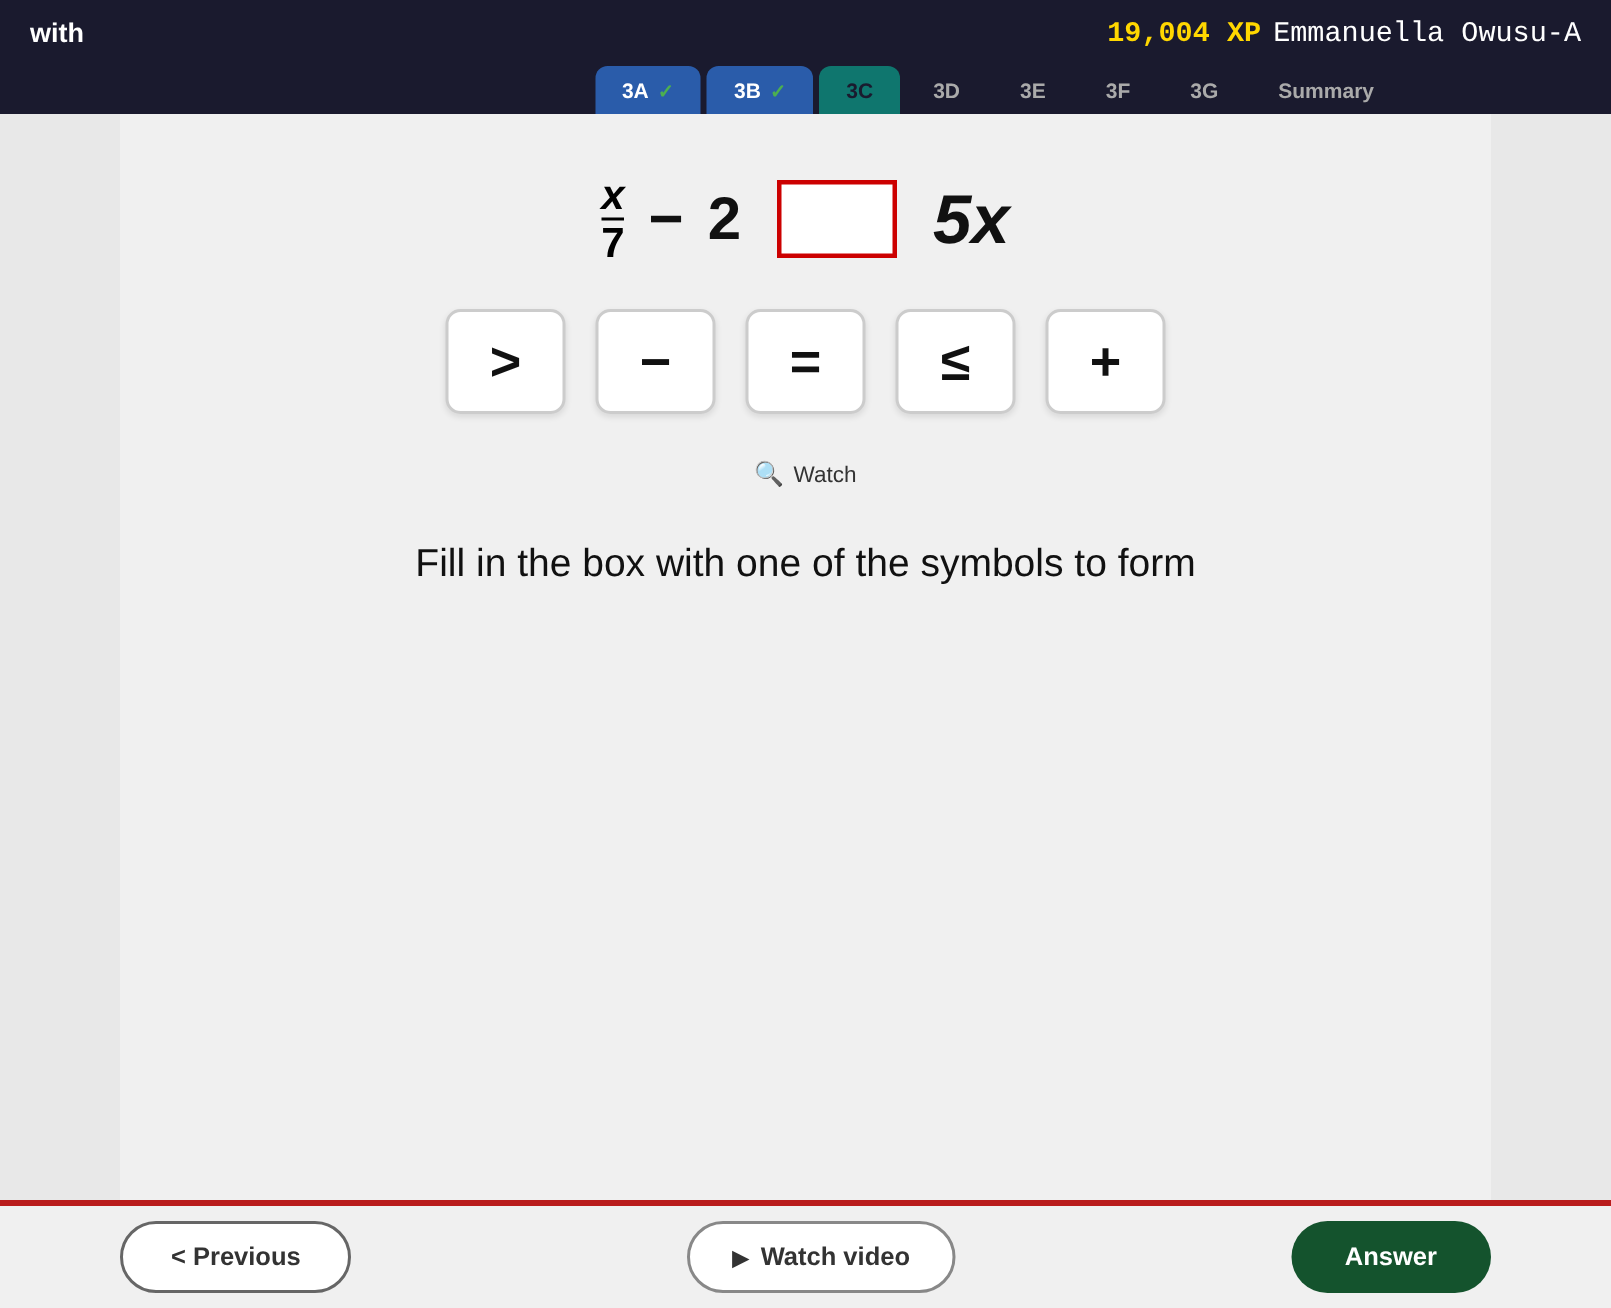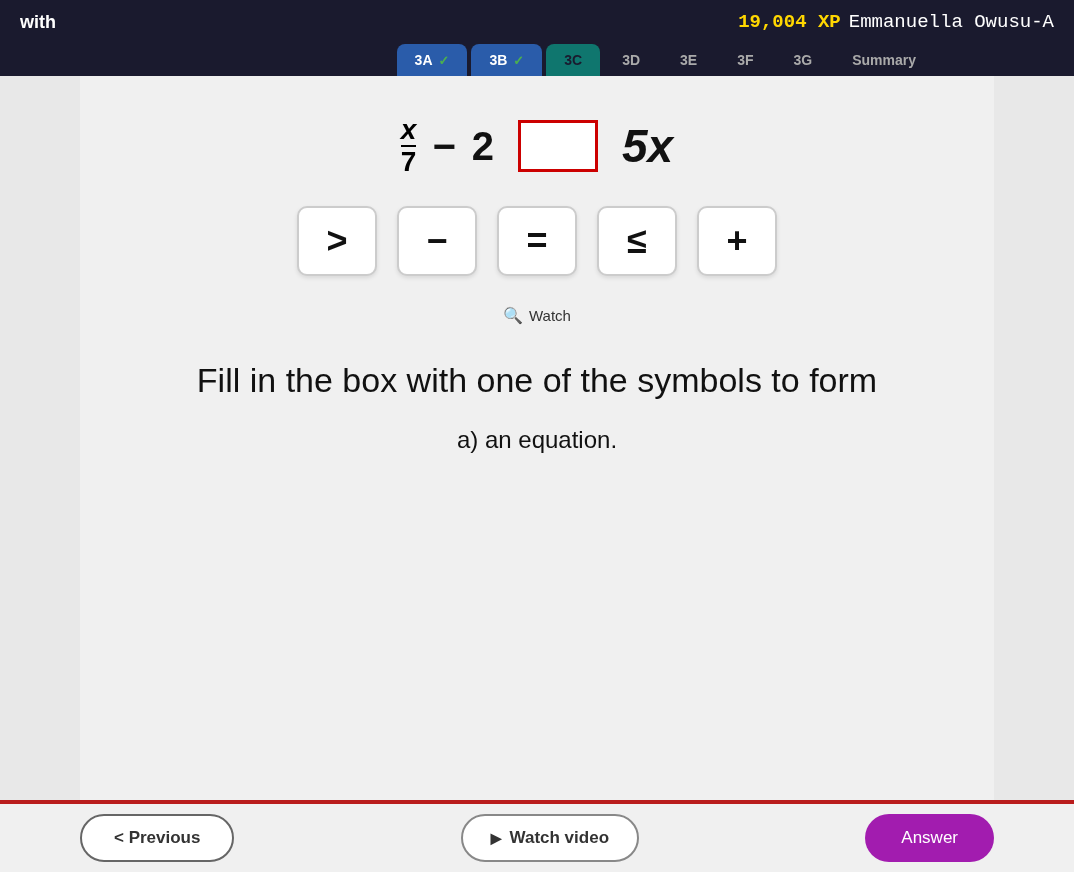--- a/index.html
+++ b/index.html
@@ -177,21 +177,21 @@
       color: #333;
       font-size: 15px;
       cursor: pointer;
     }
     .zoom-icon {
       font-size: 16px;
     }
 
     
     .question-text {
-      font-size: 34px;
+      font-size: 26px;
       color: #111;
       text-align: center;
       margin-bottom: 20px;
       line-height: 1.5;
     }
     .sub-question {
       font-size: 24px;
       color: #111;
       text-align: center;
       margin-bottom: 12px;
@@ -231,26 +231,26 @@
       padding: 12px 28px;
       font-size: 17px;
       font-weight: 600;
       cursor: pointer;
       color: #333;
       display: flex;
       align-items: center;
       gap: 8px;
     }
     .btn-answer {
-      background: #a21caf;
+      background: #14532d;
       border: none;
       border-radius: 30px;
       padding: 14px 36px;
       font-size: 17px;
-      font-weight: 400;
+      font-weight: 700;
       cursor: pointer;
       color: #fff;
     }
     .video-icon {
       font-size: 14px;
     }
   </style>
 </head>
 <body>
 
@@ -312,21 +312,20 @@
     <button class="symbol-btn">≤</button>
     <button class="symbol-btn">+</button>
   </div>
 
   <div class="zoom-area">
     <span class="zoom-icon">🔍</span>
     <span>Watch</span>
   </div>
 
   <p class="question-text">Fill in the box with one of the symbols to form</p>
-  <p class="sub-question">a) an equation.</p>
 
 </div>
 
 <div class="bottom-bar">
   <button class="btn-previous">&lt; Previous</button>
   <button class="btn-watch">
     <span class="video-icon">▶</span>
     <span>Watch video</span>
   </button>
   <button class="btn-answer">Answer</button>

